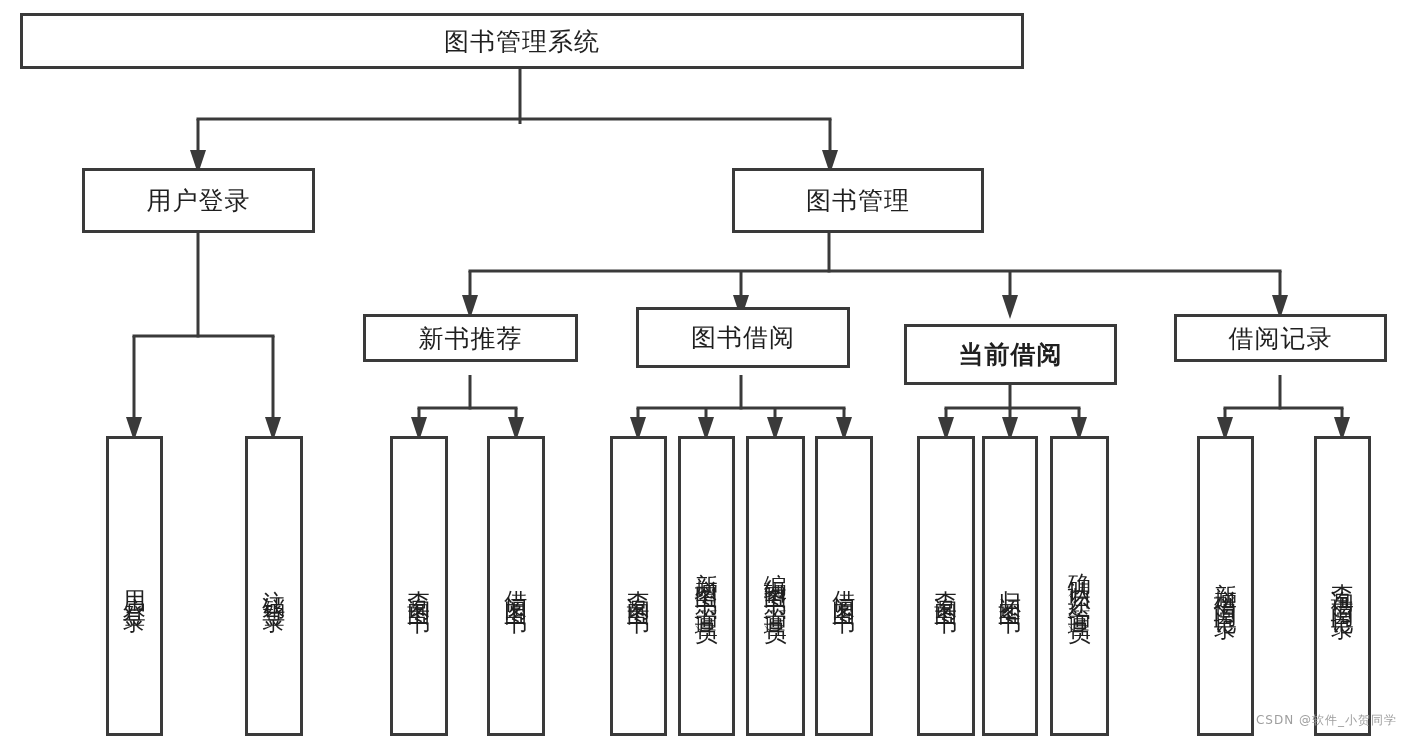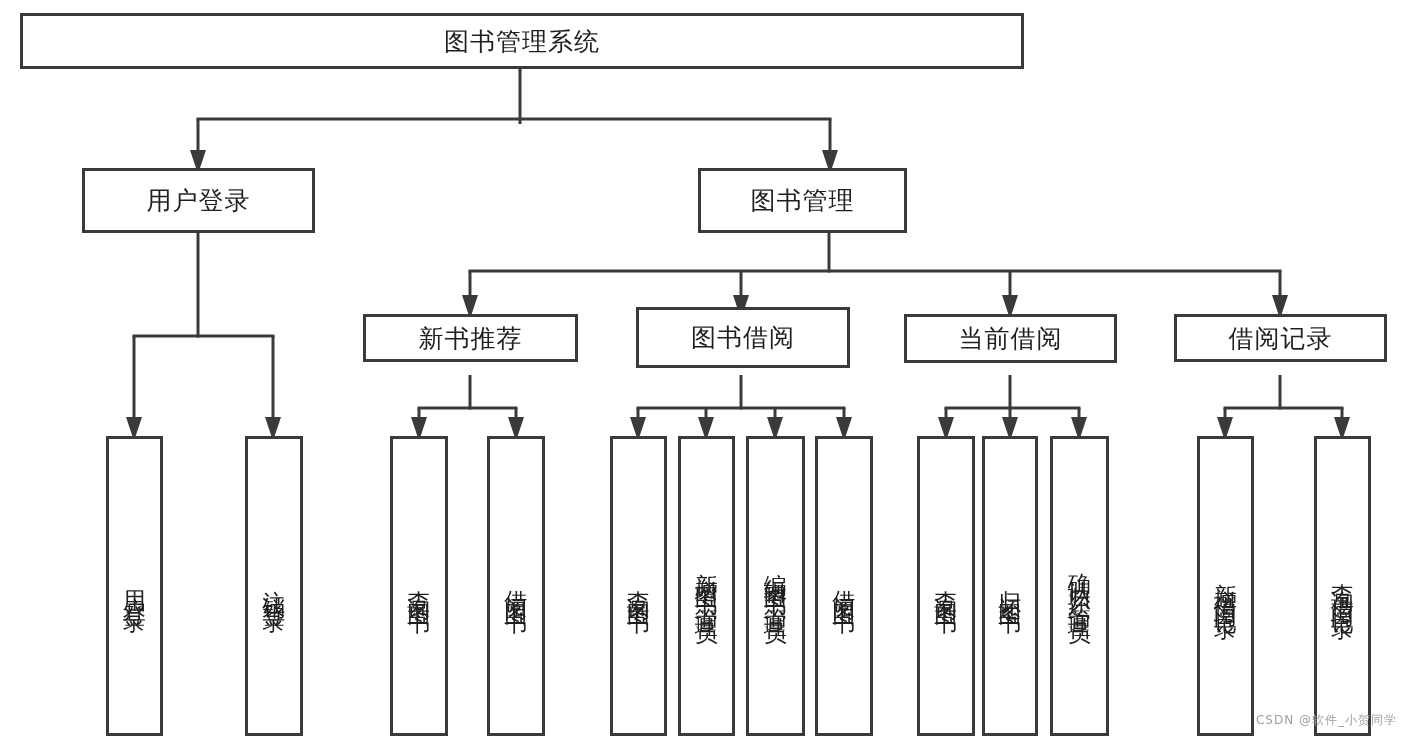--- a/index.html
+++ b/index.html
@@ -125,25 +125,25 @@
     <line x1="1223.5" y1="408" x2="1343.5" y2="408"></line>
     <line x1="1225" y1="408" x2="1225" y2="422"></line>
     <line x1="1342" y1="408" x2="1342" y2="422"></line>
     <path d="M1217 417 L1233 417 L1225 441 Z"></path>
     <path d="M1334 417 L1350 417 L1342 441 Z"></path>
   </svg>
 
   <div class="node hnode root-node" style="left:20px; top:13px; width:1004px; height:56px;">图书管理系统</div>
 
   <div class="node hnode" style="left:82px; top:168px; width:233px; height:65px;">用户登录</div>
-  <div class="node hnode" style="left:698px; top:168px; width:209px; height:65px;">图书管理</div>
+  <div class="node hnode" style="left:732px; top:168px; width:252px; height:65px;">图书管理</div>
 
   <div class="node hnode" style="left:363px; top:314px; width:215px; height:48px;">新书推荐</div>
   <div class="node hnode" style="left:636px; top:307px; width:214px; height:61px;">图书借阅</div>
-  <div class="node hnode" style="left:904px; top:314px; width:213px; height:49px;">当前借阅</div>
+  <div class="node hnode" style="left:904px; top:324px; width:213px; height:61px;font-weight:bold;">当前借阅</div>
   <div class="node hnode" style="left:1174px; top:314px; width:213px; height:48px;">借阅记录</div>
 
   <div class="node leaf" style="left:106px; top:436px; width:57px; height:300px;">
     <span class="vtext">用户登录</span>
   </div>
   <div class="node leaf" style="left:245px; top:436px; width:58px; height:300px;">
     <span class="vtext">注销登录</span>
   </div>
 
   <div class="node leaf" style="left:390px; top:436px; width:58px; height:300px;">

